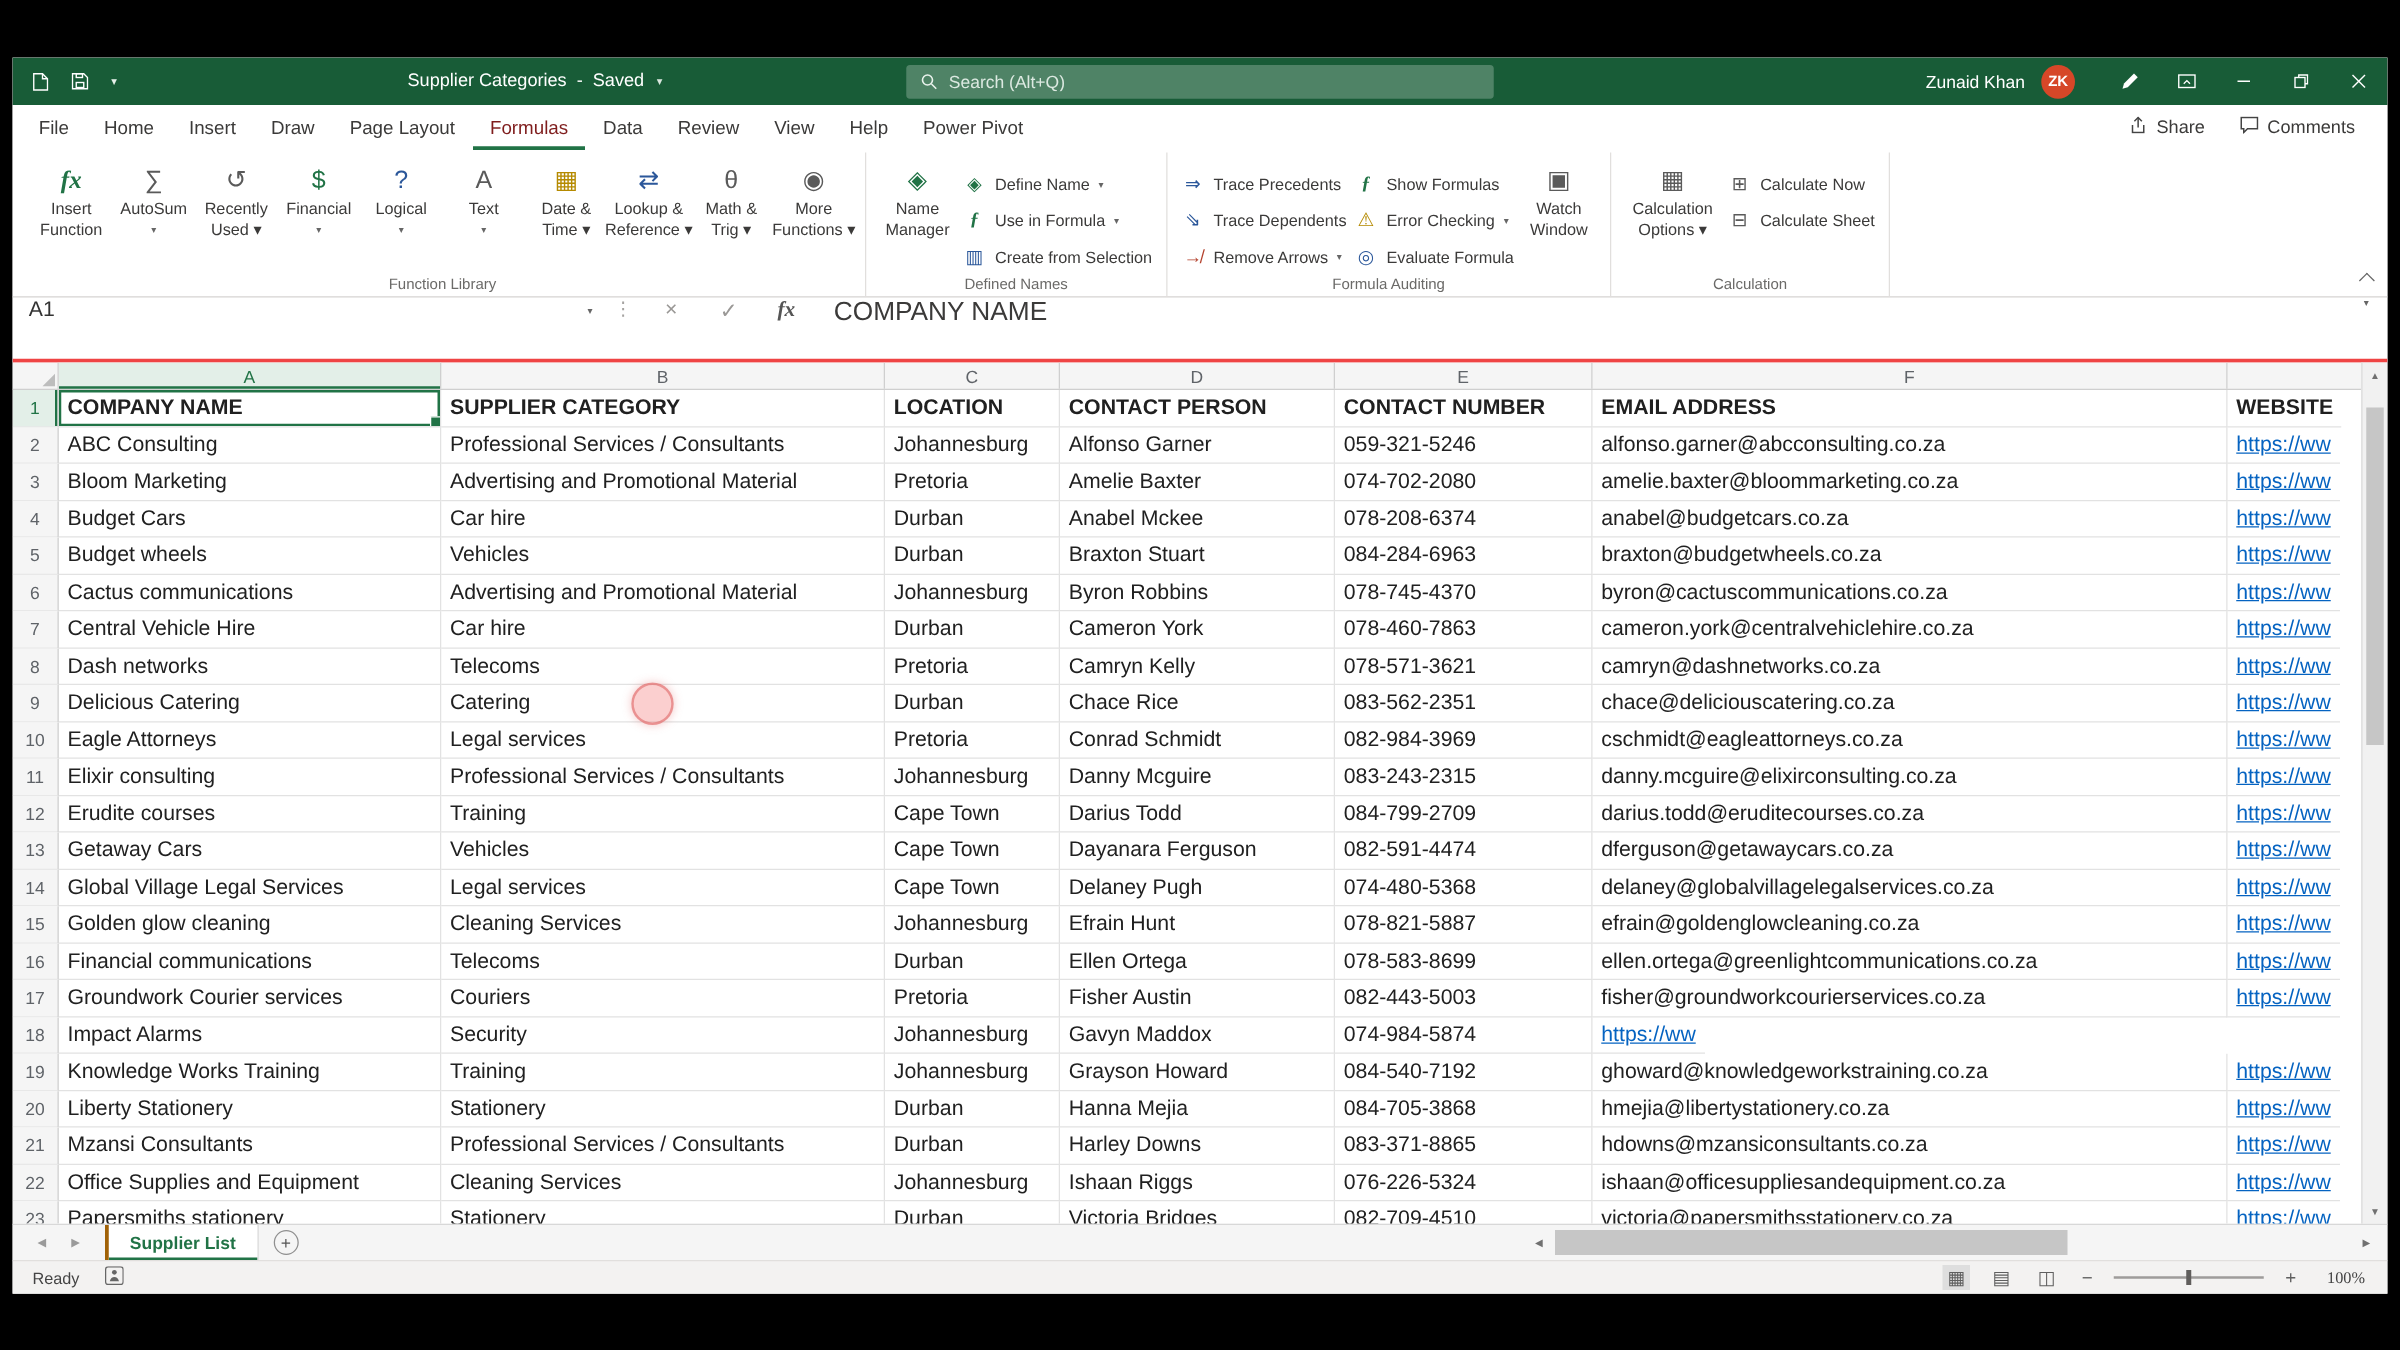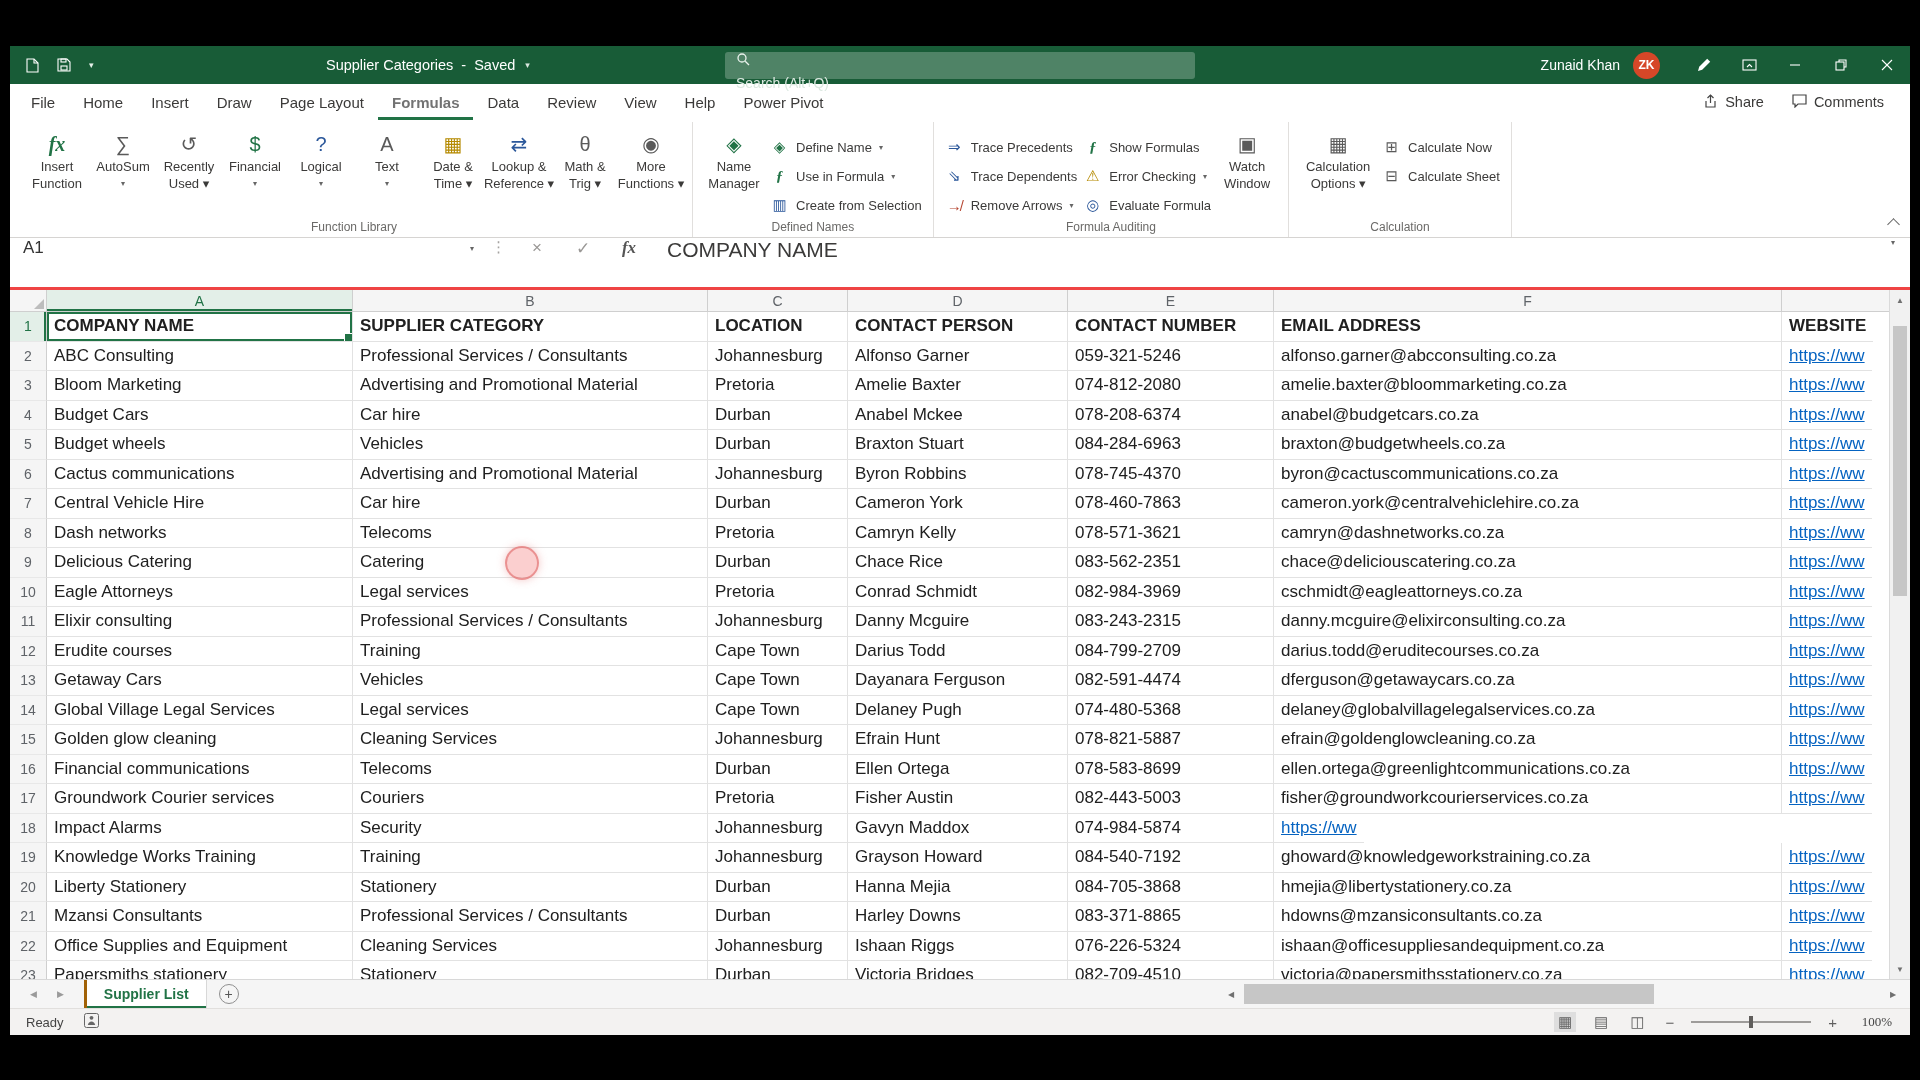--- a/index.html
+++ b/index.html
@@ -10,34 +10,34 @@
 
   
   .titlebar{height:38px;background:#185C37;color:#fff;display:flex;align-items:center;
     position:relative;flex:none;}
   .qat{display:flex;align-items:center;gap:18px;padding-left:16px;}
   .tbicon{display:flex;align-items:center;justify-content:center;}
   .qat-chev{font-size:9px;color:#E6F0EA;}
   .doc-title{position:absolute;left:316px;display:flex;align-items:center;gap:8px;font-size:14.5px;white-space:nowrap;}
   .title-chev{font-size:9px;color:#D8E6DD;margin-left:2px;}
   .search{position:absolute;left:50%;transform:translateX(-50%);width:470px;height:27px;
-    background:rgba(255,255,255,.24);border-radius:3px;display:flex;align-items:flex-start;gap:9px;padding:0 11px;flex-direction:column;}
+    background:rgba(255,255,255,.24);border-radius:3px;display:flex;align-items:center;gap:9px;padding:0 11px;}
   .search input{background:transparent;border:none;outline:none;color:#ECF4EF;font-size:14px;width:100%;font-family:inherit;}
   .search input::placeholder{color:#DCE9E1;}
   .tb-right{position:absolute;right:0;top:0;height:100%;display:flex;align-items:center;}
   .user{font-size:14px;margin-right:13px;}
   .avatar{width:27px;height:27px;border-radius:50%;background:#D64728;color:#fff;font-size:12px;
     font-weight:700;display:flex;align-items:center;justify-content:center;margin-right:20px;}
   .tb-btn{width:46px;height:38px;display:flex;align-items:center;justify-content:center;}
 
   
   .menubar{height:36px;background:#fff;display:flex;align-items:stretch;font-size:15px;color:#3B3A39;flex:none;text-align:center;}
   .mtab{display:flex;align-items:center;padding:0 14px;white-space:nowrap;}
   .mtab:first-child{padding-left:21px;}
-  .mtab.active{color:#737373;font-weight:700;box-shadow:inset 0 -3px 0 #217346;}
+  .mtab.active{color:#7f1d1d;font-weight:400;box-shadow:inset 0 -3px 0 #217346;}
   .menubar-right{margin-left:auto;display:flex;align-items:center;gap:28px;padding-right:26px;color:#3B3A39;}
   .mr-btn{display:flex;align-items:center;gap:7px;font-size:14.5px;}
 
   
   .ribbon{height:118px;background:#fff;border-bottom:1px solid #D6D4D2;display:flex;flex:none;
     padding:2px 4px 0 6px;position:relative;}
   .rgroup{position:relative;display:flex;align-items:flex-start;padding:6px 8px 18px 8px;
     border-right:1px solid #E1DFDD;}
   .rgroup-label{position:absolute;bottom:3px;left:0;right:0;text-align:center;font-size:12px;color:#6B6A68;white-space:nowrap;}
   .rlarge{display:flex;flex-direction:column;align-items:center;width:66px;padding-top:3px;gap:2px;
@@ -422,21 +422,21 @@
             <div class="cell wF">alfonso.garner@abcconsulting.co.za</div>
             <div class="cell wG link">https://ww</div>
           </div>
 
           <div class="grow">
             <div class="rn">3</div>
             <div class="cell wA cA">Bloom Marketing</div>
             <div class="cell wB">Advertising and Promotional Material</div>
             <div class="cell wC">Pretoria</div>
             <div class="cell wD">Amelie Baxter</div>
-            <div class="cell wE">074-812-2080</div>
+            <div class="cell wE">074-702-2080</div>
             <div class="cell wF">amelie.baxter@bloommarketing.co.za</div>
             <div class="cell wG link">https://ww</div>
           </div>
 
           <div class="grow">
             <div class="rn">4</div>
             <div class="cell wA cA">Budget Cars</div>
             <div class="cell wB">Car hire</div>
             <div class="cell wC">Durban</div>
             <div class="cell wD">Anabel Mckee</div>

